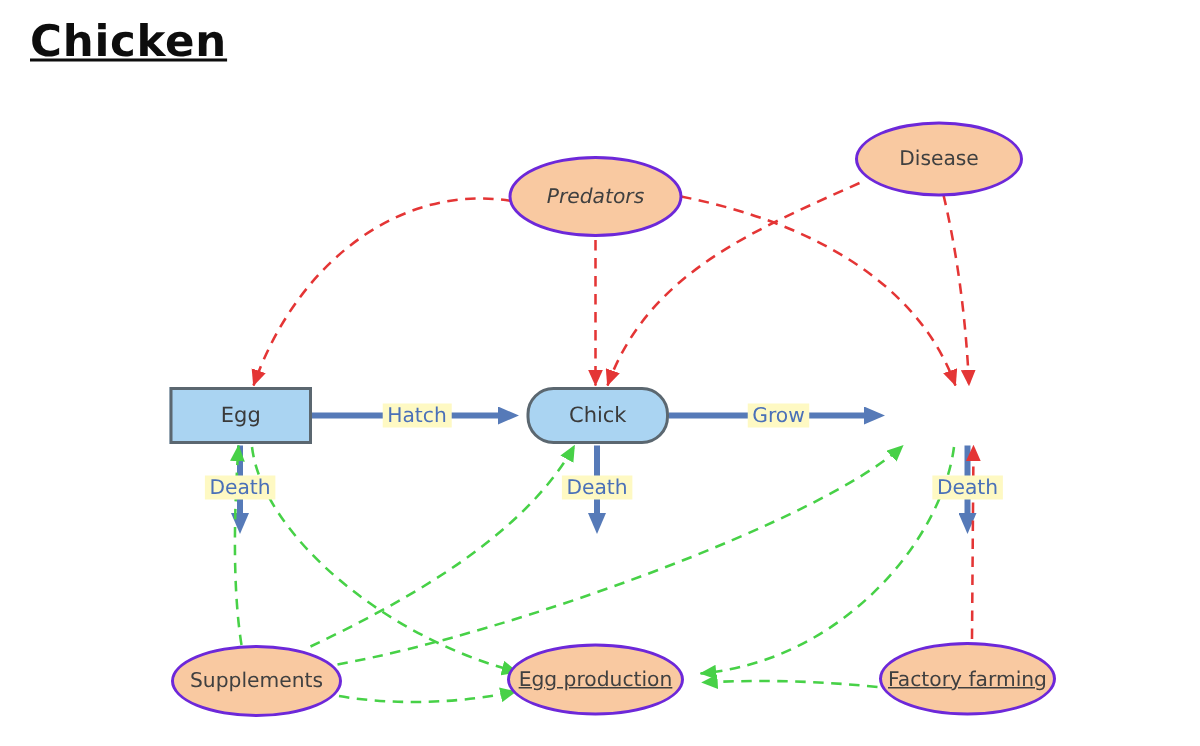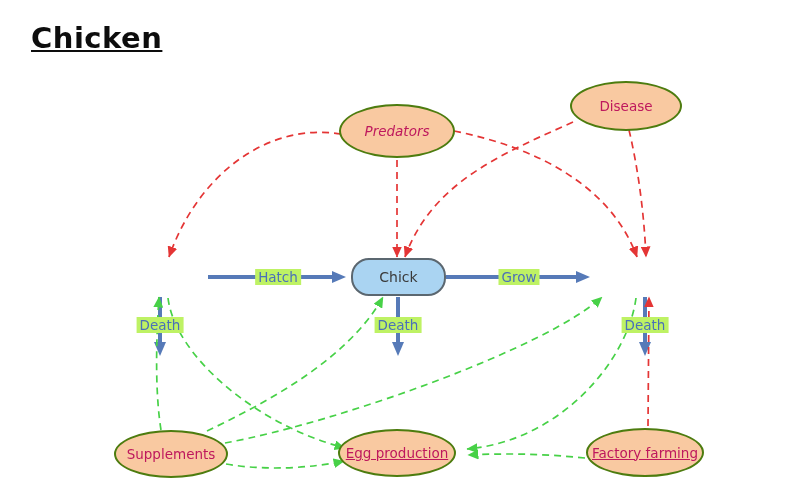--- a/index.html
+++ b/index.html
@@ -2,46 +2,46 @@
 <html><head>
 <meta charset="utf-8">
 <style>
   html,body{margin:0;padding:0;background:#fff;}
   .canvas{
     position:relative;width:800px;height:497px;background:#ffffff;overflow:hidden;
     font-family:"DejaVu Sans", sans-serif;
   }
   .title{
     position:absolute;left:16px;top:6px;font-size:29px;font-weight:bold;color:#0d0d0d;
-    text-decoration:underline;letter-spacing:.5px;margin:15px;
+    text-decoration:underline;letter-spacing:.5px;margin:4px;
   }
   .legend{position:absolute;right:13px;top:50px;text-align:right;font-size:13px;font-weight:bold;line-height:24px;}
   .legend-green{color:#3cb83c;}
   .legend-red{color:#e43535;}
   svg.edges{position:absolute;left:0;top:0;}
   .node-box{
     position:absolute;width:95px;height:38px;background:#aad4f2;border:2px solid #5b6770;
     box-sizing:border-box;display:flex;align-items:center;justify-content:center;
     font-size:14px;color:#3a3a3a;
   }
   .node-ellipse{
-    position:absolute;background:#f9c9a1;border:2px solid #4d7c0f;border-radius:50%;
+    position:absolute;background:#f9c9a1;border:2px solid #6d28d9;border-radius:50%;
     box-sizing:border-box;display:flex;align-items:center;justify-content:center;
-    font-size:13.5px;color:#be185d;text-align:center;
+    font-size:13.5px;color:#404040;text-align:center;
   }
   .pos-egg{left:113px;top:258px;}
   .pos-chick{left:351px;top:258px;border-radius:18px;}
   .pos-hen{left:597px;top:258px;}
   .pos-predators{left:339px;top:104px;width:116px;height:54px;font-style:italic;}
   .pos-disease{left:570px;top:81px;width:112px;height:50px;}
   .pos-supplements{left:114px;top:430px;width:114px;height:48px;}
   .pos-eggproduction{left:338px;top:429px;width:118px;height:48px;text-decoration:underline;}
   .pos-factoryfarming{left:586px;top:428px;width:118px;height:49px;text-decoration:underline;}
   .edge-label{
-    position:absolute;transform:translate(-50%,-50%);background:#bef264;padding:0 3px;
+    position:absolute;transform:translate(-50%,-50%);background:#fef9c3;padding:0 3px;
     font-size:13.5px;color:#4a70b8;line-height:16px;white-space:nowrap;
   }
   .lbl-hatch{left:278px;top:277px;}
   .lbl-grow{left:519px;top:277px;}
   .lbl-death-egg{left:160px;top:325px;}
   .lbl-death-chick{left:398px;top:325px;}
   .lbl-death-hen{left:645px;top:325px;}
 </style>
 </head>
 <body>
@@ -79,20 +79,23 @@
 
     <path d="M161,430 C155,392 156,342 159,297" stroke="#47d147" stroke-width="1.7" stroke-dasharray="7 5" fill="none" marker-end="url(#mgreen)"></path>
     <path d="M207,431 C270,401 349,358 383,297" stroke="#47d147" stroke-width="1.7" stroke-dasharray="7 5" fill="none" marker-end="url(#mgreen)"></path>
     <path d="M225,443 C340,422 548,347 602,297" stroke="#47d147" stroke-width="1.7" stroke-dasharray="7 5" fill="none" marker-end="url(#mgreen)"></path>
     <path d="M226,464 C266,471 312,468 344,461" stroke="#47d147" stroke-width="1.7" stroke-dasharray="7 5" fill="none" marker-end="url(#mgreen)"></path>
     <path d="M168,298 C175,356 256,425 345,448" stroke="#47d147" stroke-width="1.7" stroke-dasharray="7 5" fill="none" marker-end="url(#mgreen)"></path>
     <path d="M636,298 C628,360 561,441 467,449" stroke="#47d147" stroke-width="1.7" stroke-dasharray="7 5" fill="none" marker-end="url(#mgreen)"></path>
     <path d="M585,458 C546,454 508,453 468,455" stroke="#47d147" stroke-width="1.7" stroke-dasharray="7 5" fill="none" marker-end="url(#mgreen)"></path>
   </svg>
 
+  <div class="node-box pos-egg">
+    <span>Egg</span>
+  </div>
   <div class="node-box pos-chick">
     <span>Chick</span>
   </div>
 
   <div class="node-ellipse pos-predators">
     <span>Predators</span>
   </div>
   <div class="node-ellipse pos-disease">
     <span>Disease</span>
   </div>

